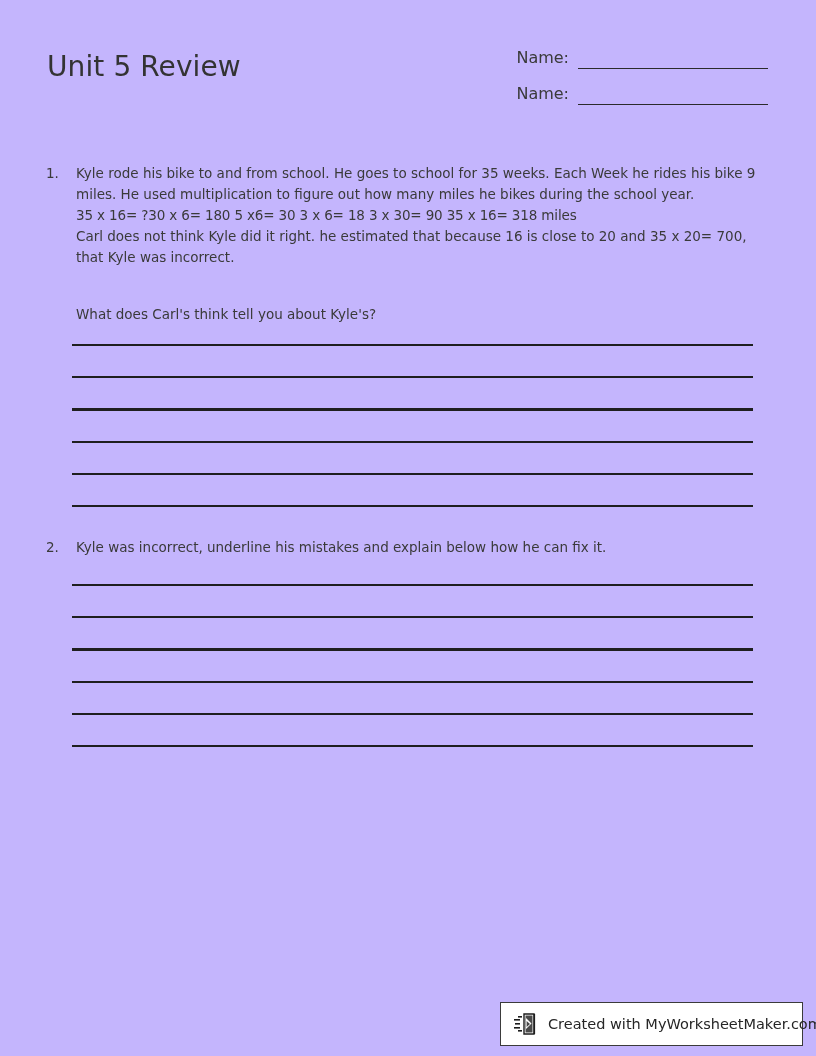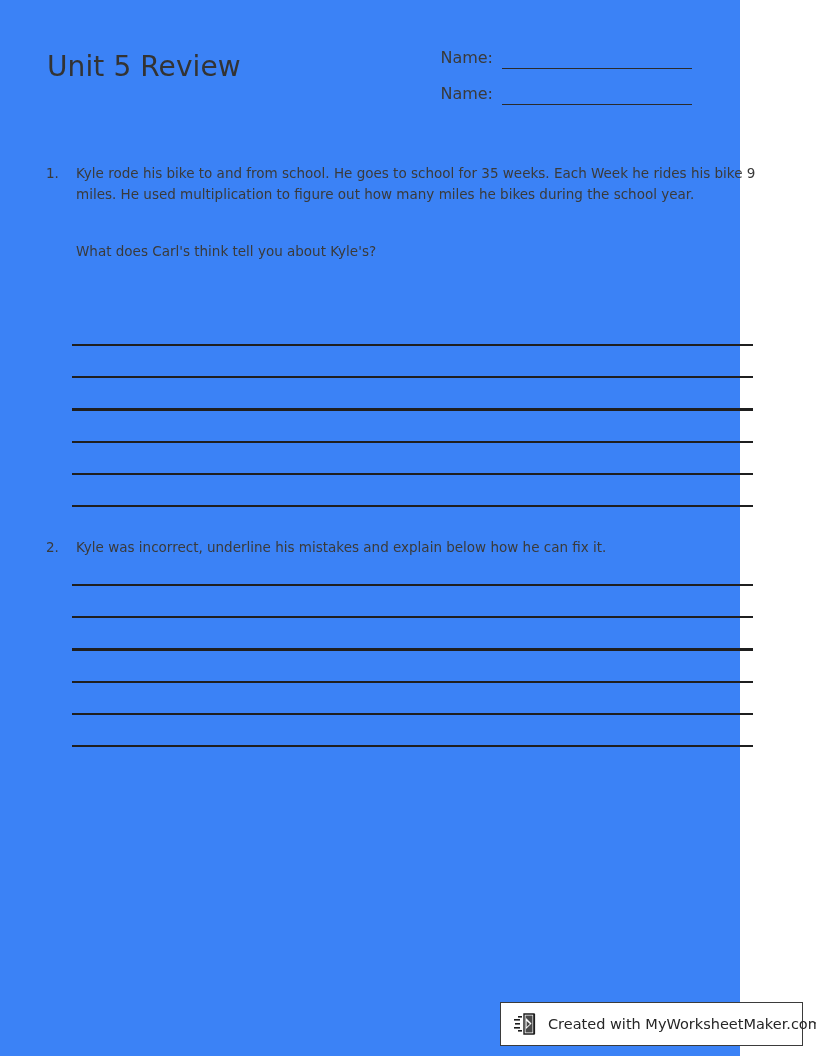--- a/index.html
+++ b/index.html
@@ -14,23 +14,23 @@
     position: relative;
     font-family: "DejaVu Sans", "Liberation Sans", sans-serif;
     color: #3a3a3a;
     -webkit-font-smoothing: antialiased;
     overflow: hidden;
   }
 
   .page {
     position: absolute;
     left: 0; top: 0;
-    width: 740px;
+    width: 816px;
     height: 1056px;
-    background: #3b82f6;
+    background: #c4b5fd;
   }
 
   
   .title {
     position: absolute;
     left: 47px;
     top: 50px;
     font-size: 28px;
     font-weight: 400;
     letter-spacing: 0.1px;
@@ -158,20 +158,22 @@
       <span class="field-label">Name:</span>
       <span class="field-line"></span>
     </div>
   </div>
 
   <div class="question" style="top:163px;">
     <div class="q-row">
       <div class="q-num">1.</div>
       <div class="q-body">
         <p class="q-text">Kyle rode his bike to and from school. He goes to school for 35 weeks. Each Week he rides his bike 9 miles. He used multiplication to figure out how many miles he bikes during the school year.</p>
+        <p class="q-text tight">35 x 16= ?30 x 6= 180 5 x6= 30 3 x 6= 18 3 x 30= 90 35 x 16= 318 miles</p>
+        <p class="q-text">Carl does not think Kyle did it right. he estimated that because 16 is close to 20 and 35 x 20= 700, that Kyle was incorrect.</p>
         <p class="q-subprompt">What does Carl's think tell you about Kyle's?</p>
       </div>
     </div>
   </div>
 
   <div class="answer-lines" style="top:344px;">
     <div class="answer-line"></div>
     <div class="answer-line"></div>
     <div class="answer-line"></div>
     <div class="answer-line"></div>

